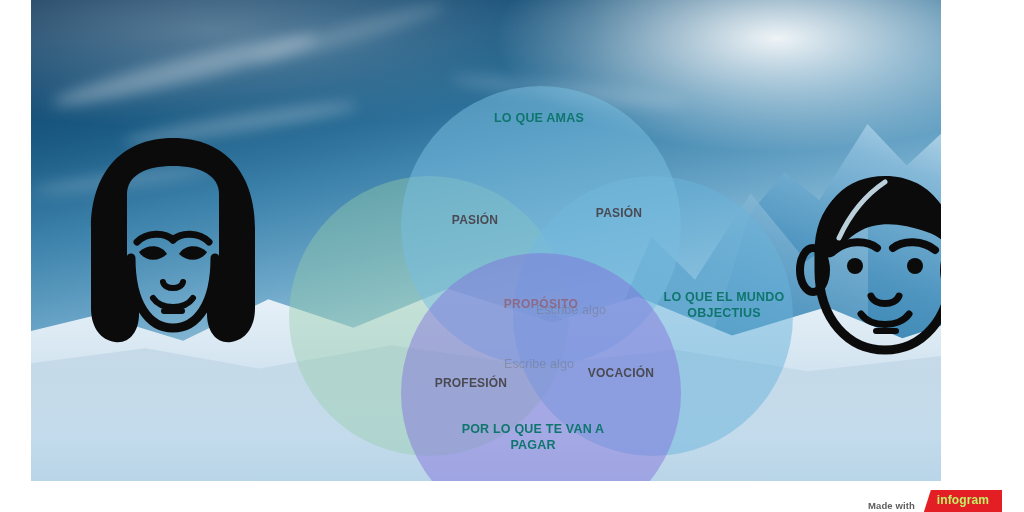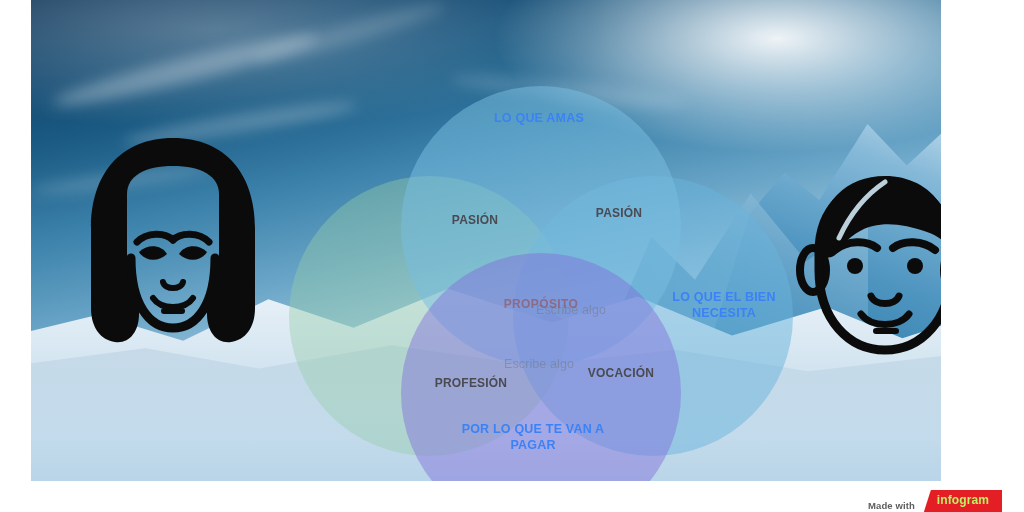--- a/index.html
+++ b/index.html
@@ -79,21 +79,21 @@
   
   .ring-left   { left:258px; top:176px; width:280px; height:280px; background:rgba(150,205,170,.42); }
   
   .ring-right  { left:482px; top:176px; width:280px; height:280px; background:rgba(105,180,220,.50); }
   
   .ring-bottom { left:370px; top:253px; width:280px; height:280px; background:rgba(128,110,220,.46); }
 
   
   .lbl { position:absolute; text-align:center; z-index:25; line-height:1.28; }
 
-  .lbl-outer { font-size:12.5px; font-weight:700; color:#3b82f6; letter-spacing:.2px; }
+  .lbl-outer { font-size:12.5px; font-weight:700; color:#0f766e; letter-spacing:.2px; }
   .lbl-inner { font-size:12px;   font-weight:700; color:#4a4a52; letter-spacing:.2px; }
 
   #l-amas     { left:408px; top:110px; width:200px; }
   #l-haces    { left:258px; top:279px; width:176px; }
   #l-mundo    { left:610px; top:289px; width:166px; }
   #l-pagar    { left:412px; top:421px; width:180px; }
 
   #l-pasion   { left:374px; top:213px; width:140px; }
   #l-mision   { left:518px; top:206px; width:140px; }
   #l-profesion{ left:370px; top:376px; width:140px; }
@@ -155,21 +155,21 @@
       <div class="snow-shadow"></div>
     </div>
 
 
     <div class="circle ring-left"></div>
     <div class="circle ring-right"></div>
     <div class="circle ring-top"></div>
     <div class="circle ring-bottom"></div>
 
     <div class="lbl lbl-outer" id="l-amas">LO QUE AMAS</div>
-    <div class="lbl lbl-outer" id="l-mundo">LO QUE EL BIEN NECESITA</div>
+    <div class="lbl lbl-outer" id="l-mundo">LO QUE EL MUNDO OBJECTIUS</div>
     <div class="lbl lbl-outer" id="l-pagar">POR LO QUE TE VAN A PAGAR</div>
 
     <div class="lbl lbl-inner" id="l-pasion">PASIÓN</div>
     <div class="lbl lbl-inner" id="l-mision">PASIÓN</div>
     <div class="lbl lbl-inner" id="l-profesion">PROFESIÓN</div>
     <div class="lbl lbl-inner" id="l-vocacion">VOCACIÓN</div>
 
     <div class="lbl" id="l-proposito">PROPÓSITO</div>
 
     <div class="placeholder" id="ph-1">Escribe algo</div>

